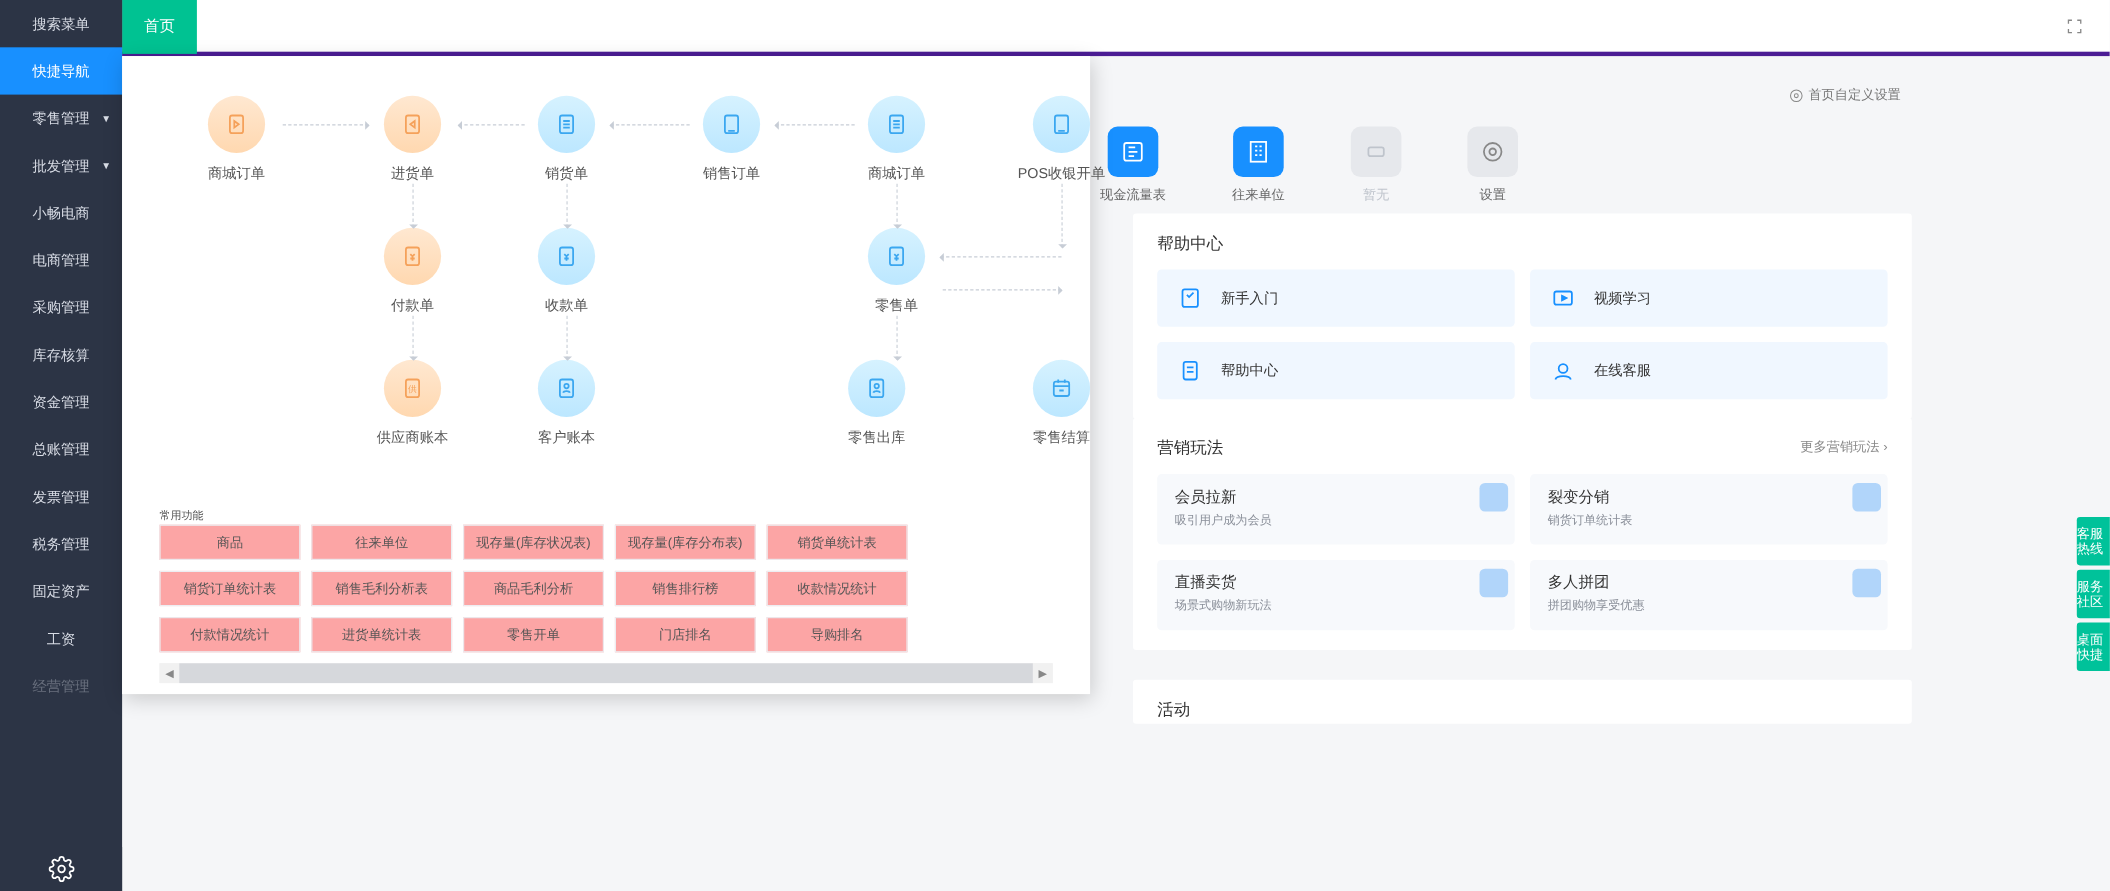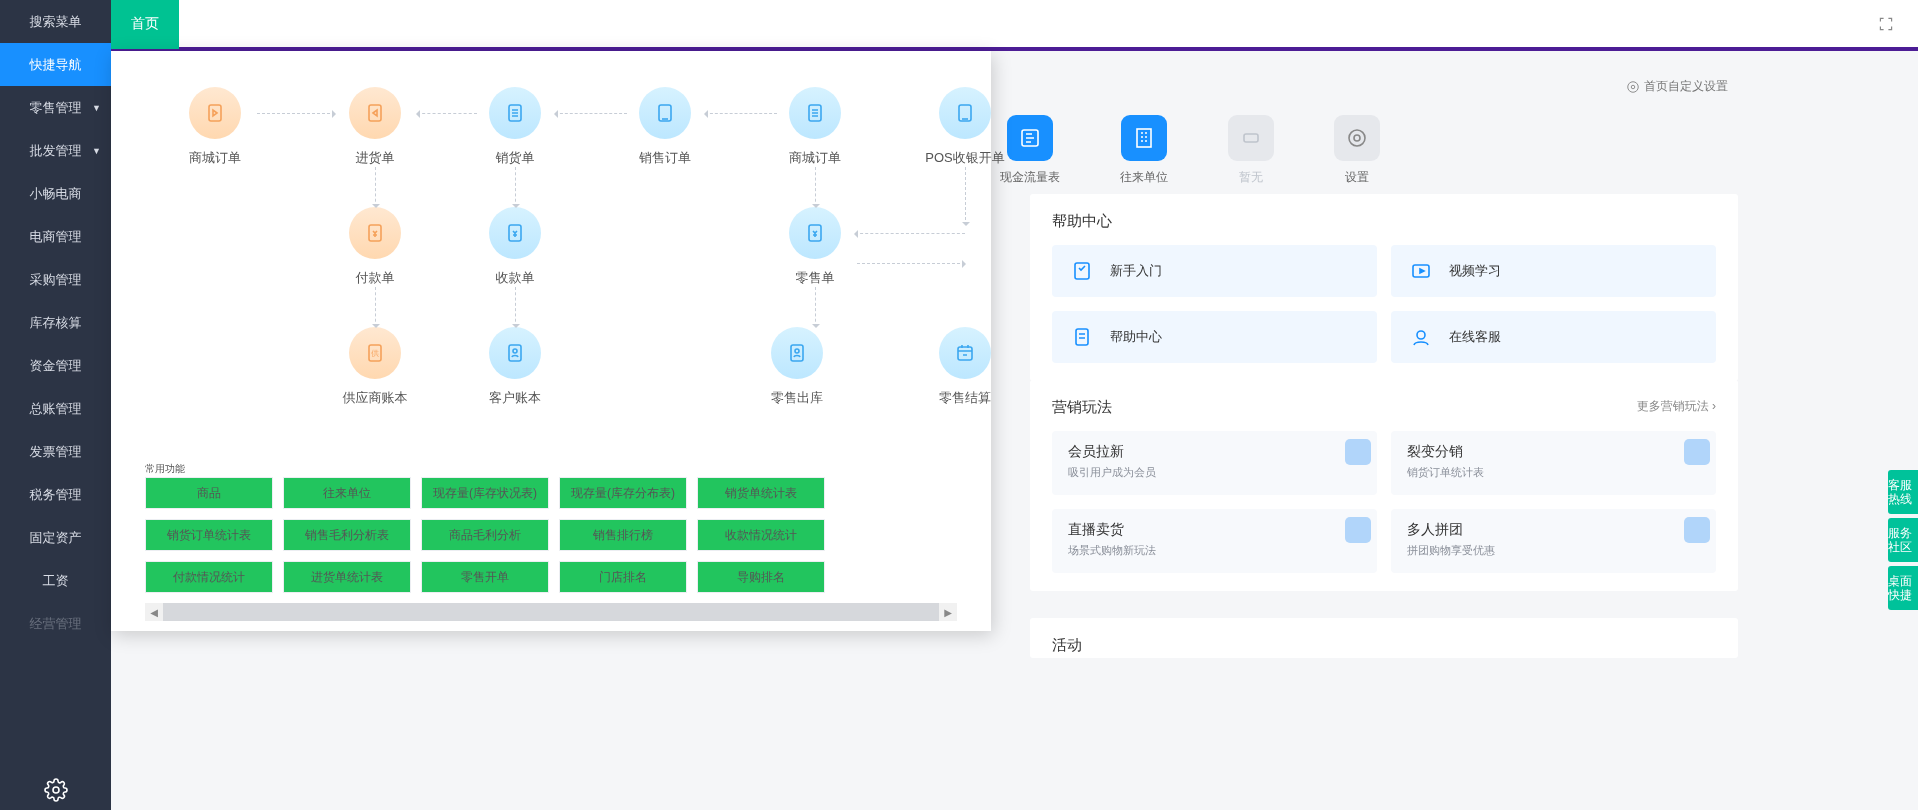--- a/index.html
+++ b/index.html
@@ -29,21 +29,21 @@
     .flow-circle.blue { background: linear-gradient(180deg, #d6f2ff, #bce7ff); color: #3ba7f0; }
     .flow-label { font-size: 13px; color: #555; white-space: nowrap; }
     .flow-arrow { position: absolute; border-top: 1px dashed #c7cdd6; }
     .flow-arrow::after { content: ""; position: absolute; right: -5px; top: -4px; border: 4px solid transparent; border-left-color: #c7cdd6; }
     .flow-arrow.vert { border-top: 0; border-left: 1px dashed #c7cdd6; }
     .flow-arrow.vert::after { right: -4px; top: auto; bottom: -5px; border: 4px solid transparent; border-top-color: #c7cdd6; }
     
     .common-section { margin-top: 6px; }
     .common-title { font-size: 10px; color: #555; margin-bottom: 1px; }
     .common-grid { display: flex; flex-wrap: wrap; gap: 10px; }
-    .common-btn { width: 128px; height: 32px; background: #22c55e; border: 1px solid #eceef2; display: flex; align-items: center; justify-content: center; font-size: 12px; color: #555; cursor: pointer; }
+    .common-btn { width: 128px; height: 32px; background: #fca5a5; border: 1px solid #eceef2; display: flex; align-items: center; justify-content: center; font-size: 12px; color: #555; cursor: pointer; }
     .scrollbar-track { height: 18px; background: #f1f1f1; display: flex; align-items: center; margin-top: 10px; position: relative; }
     .scrollbar-btn { width: 18px; height: 18px; background: #f1f1f1; display: flex; align-items: center; justify-content: center; font-size: 10px; color: #888; cursor: pointer;}
     .scrollbar-thumb { flex:1; height: 18px; background: #d6d8dc; }
     .custom-set { position: absolute; top: 78px; right: 190px; font-size: 12px; color: #777; display: flex; align-items: center; gap: 4px; cursor: pointer;}
     .quick-tiles { position: absolute; left: 1000px; top: 100px; display: flex; gap: 60px; }
     .qtile { display: flex; flex-direction: column; align-items: center; cursor: pointer; margin-top: 15px; }
     .qtile-icon { width: 46px; height: 46px; border-radius: 9px; display: flex; align-items: center; justify-content: center; margin-bottom: 8px; font-size: 20px;}
     .qi-blue { background: #1890ff; color: #fff; }
     .qi-gray { background: #e6e8ec; color: #bfc4cc;}
     .qtile-label { font-size: 12px; color: #666; }

